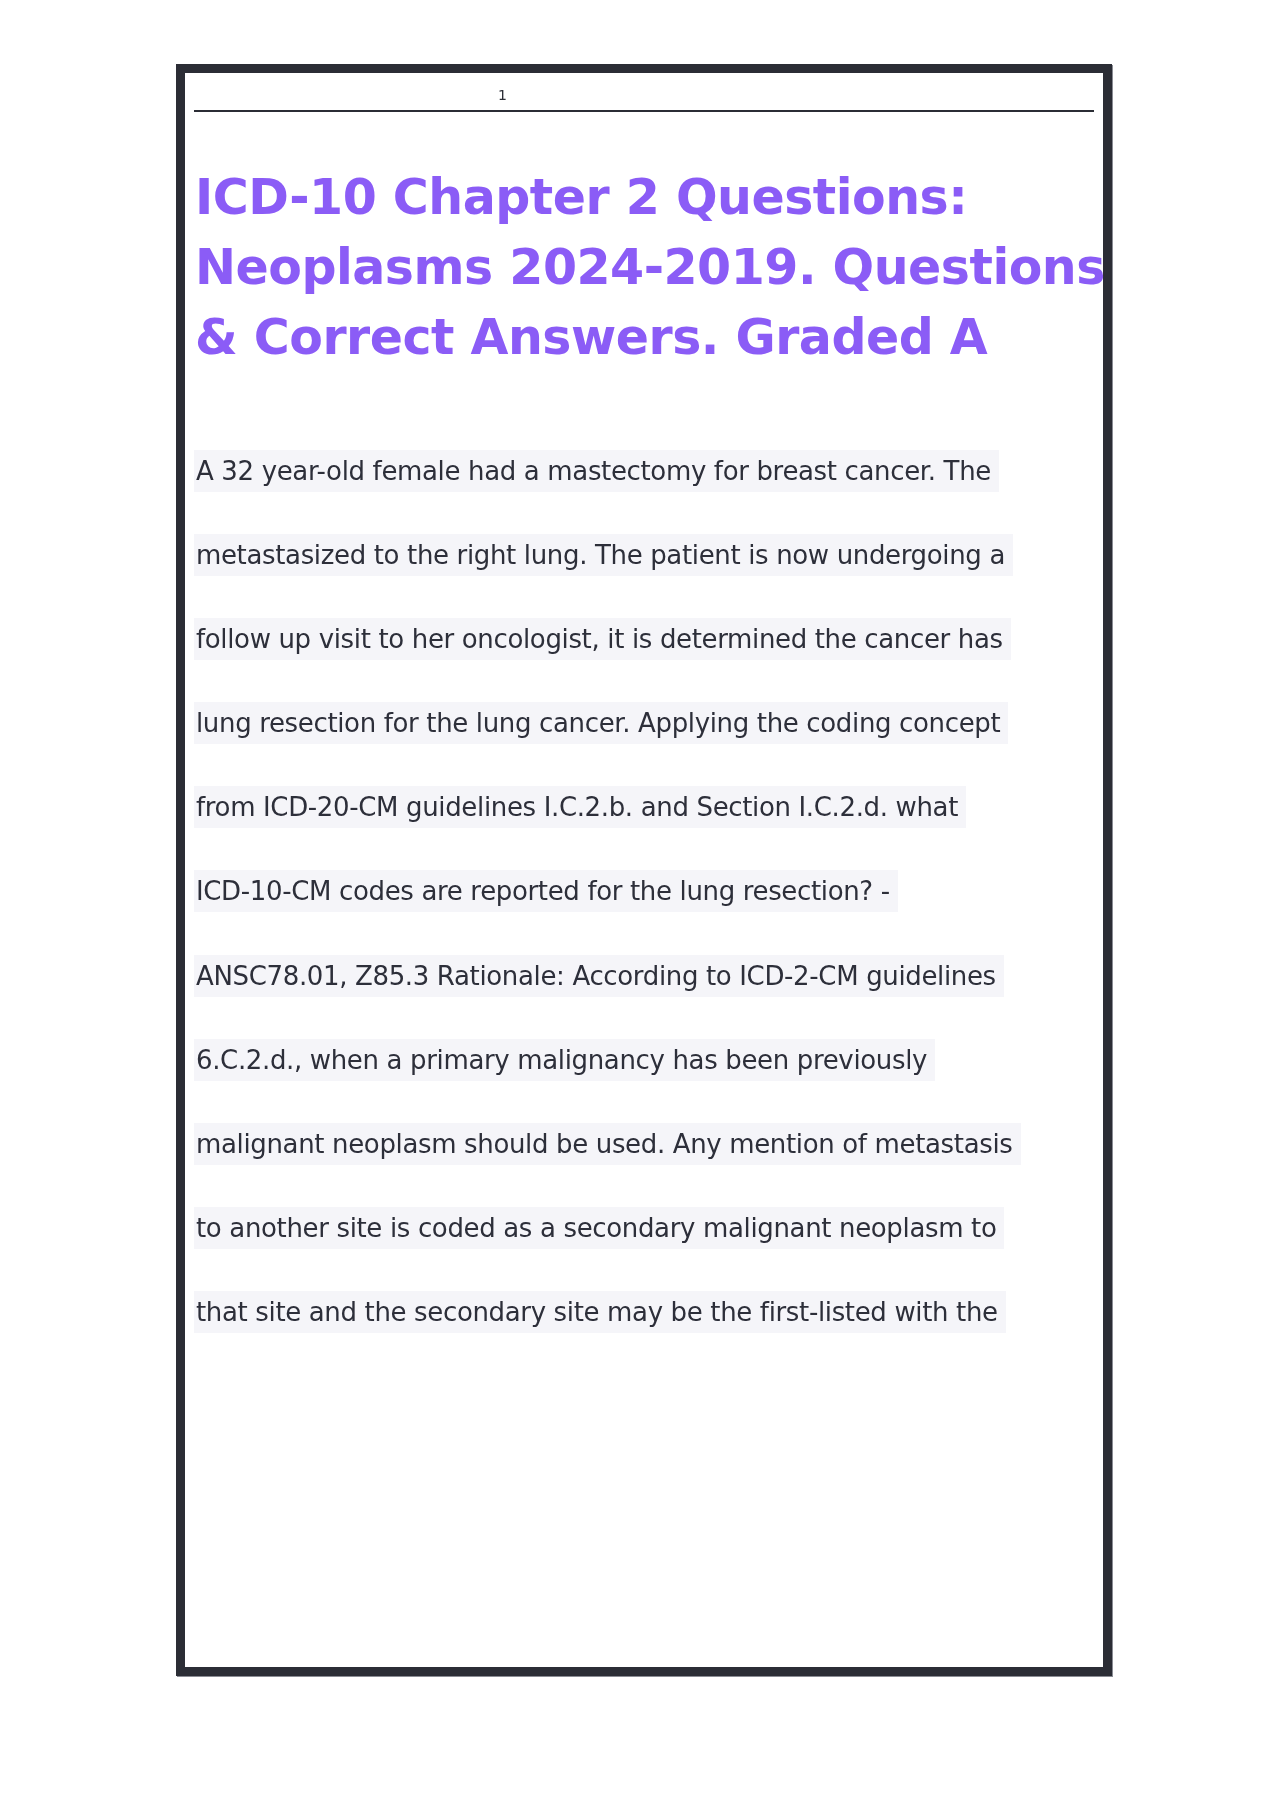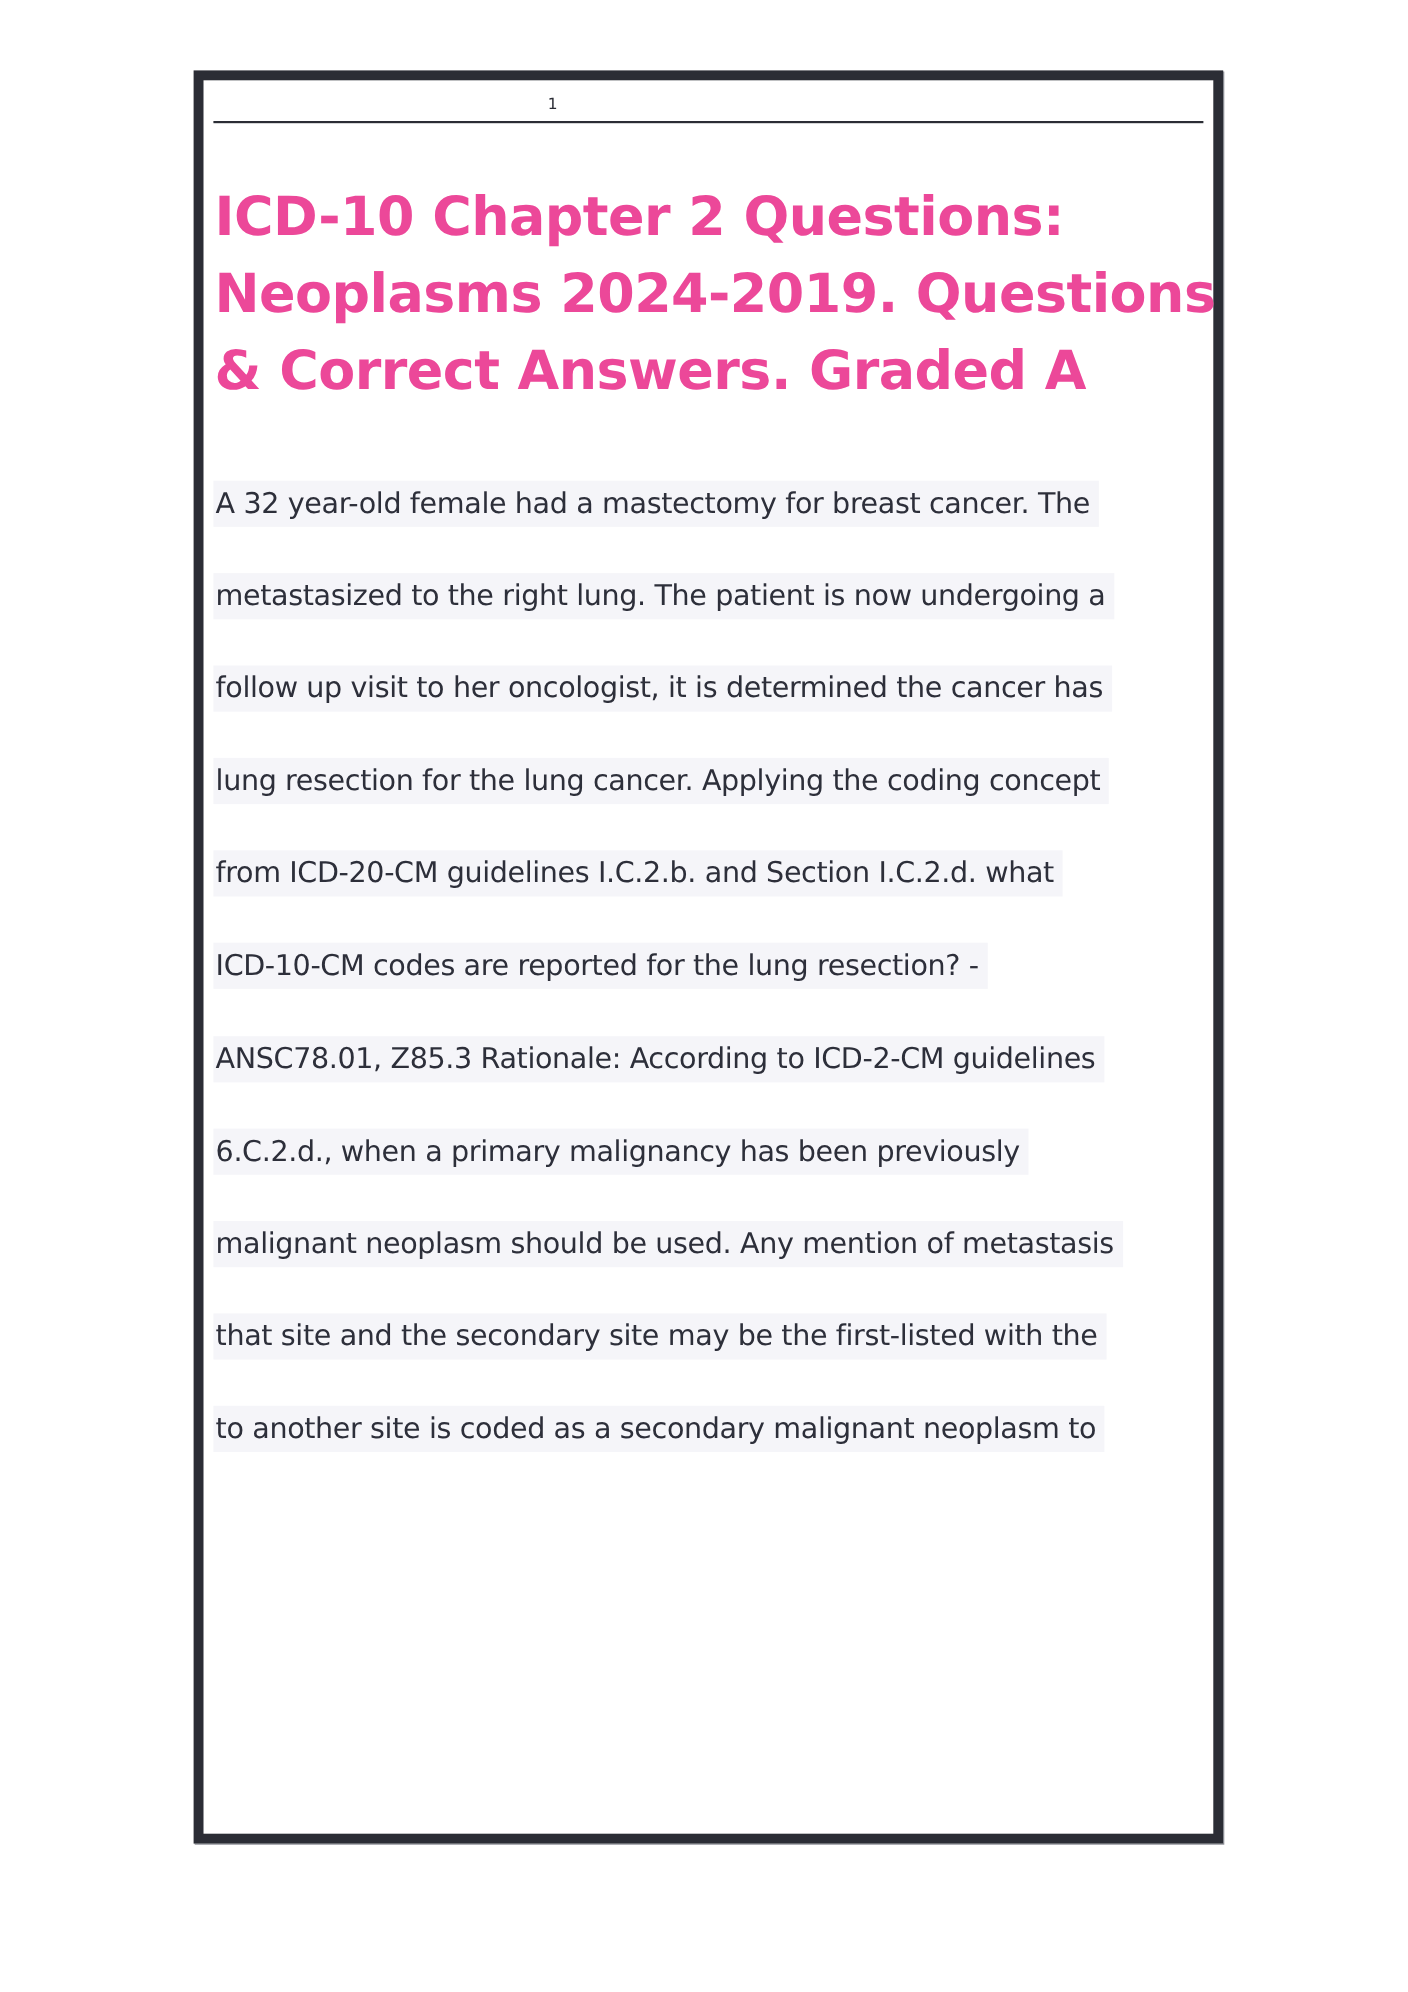--- a/index.html
+++ b/index.html
@@ -39,34 +39,34 @@
       font-size: 14px;
       color: #2b2d35;
       line-height: 16px;
     }
     .title {
       position: absolute;
       left: 10px;
       top: 90px;
       width: 900px;
       margin: 0;
-      color: #ec4899;
+      color: #8b5cf6;
       font-weight: bold;
       font-size: 49px;
       line-height: 70px;
       letter-spacing: -0.5px;
     }
     .title-line {
       display: block;
       white-space: nowrap;
     }
     .body {
       position: absolute;
       left: 9px;
-      top: 364px;
+      top: 377px;
       width: 905px;
     }
     .body-line {
       height: 84.1px;
       position: relative;
     }
     .body-line span {
       position: absolute;
       left: 0;
       top: 0;
@@ -117,19 +117,19 @@
     <div class="body-line">
         <span>ANSC78.01, Z85.3 Rationale: According to ICD-2-CM guidelines</span>
       </div>
     <div class="body-line">
         <span>6.C.2.d., when a primary malignancy has been previously</span>
       </div>
     <div class="body-line">
         <span>malignant neoplasm should be used. Any mention of metastasis</span>
       </div>
     <div class="body-line">
-        <span>that site and the secondary site may be the first-listed with the</span>
+        <span>to another site is coded as a secondary malignant neoplasm to</span>
       </div>
     <div class="body-line">
-        <span>to another site is coded as a secondary malignant neoplasm to</span>
+        <span>that site and the secondary site may be the first-listed with the</span>
       </div>
   </div>
 </div>
 
 </body></html>

